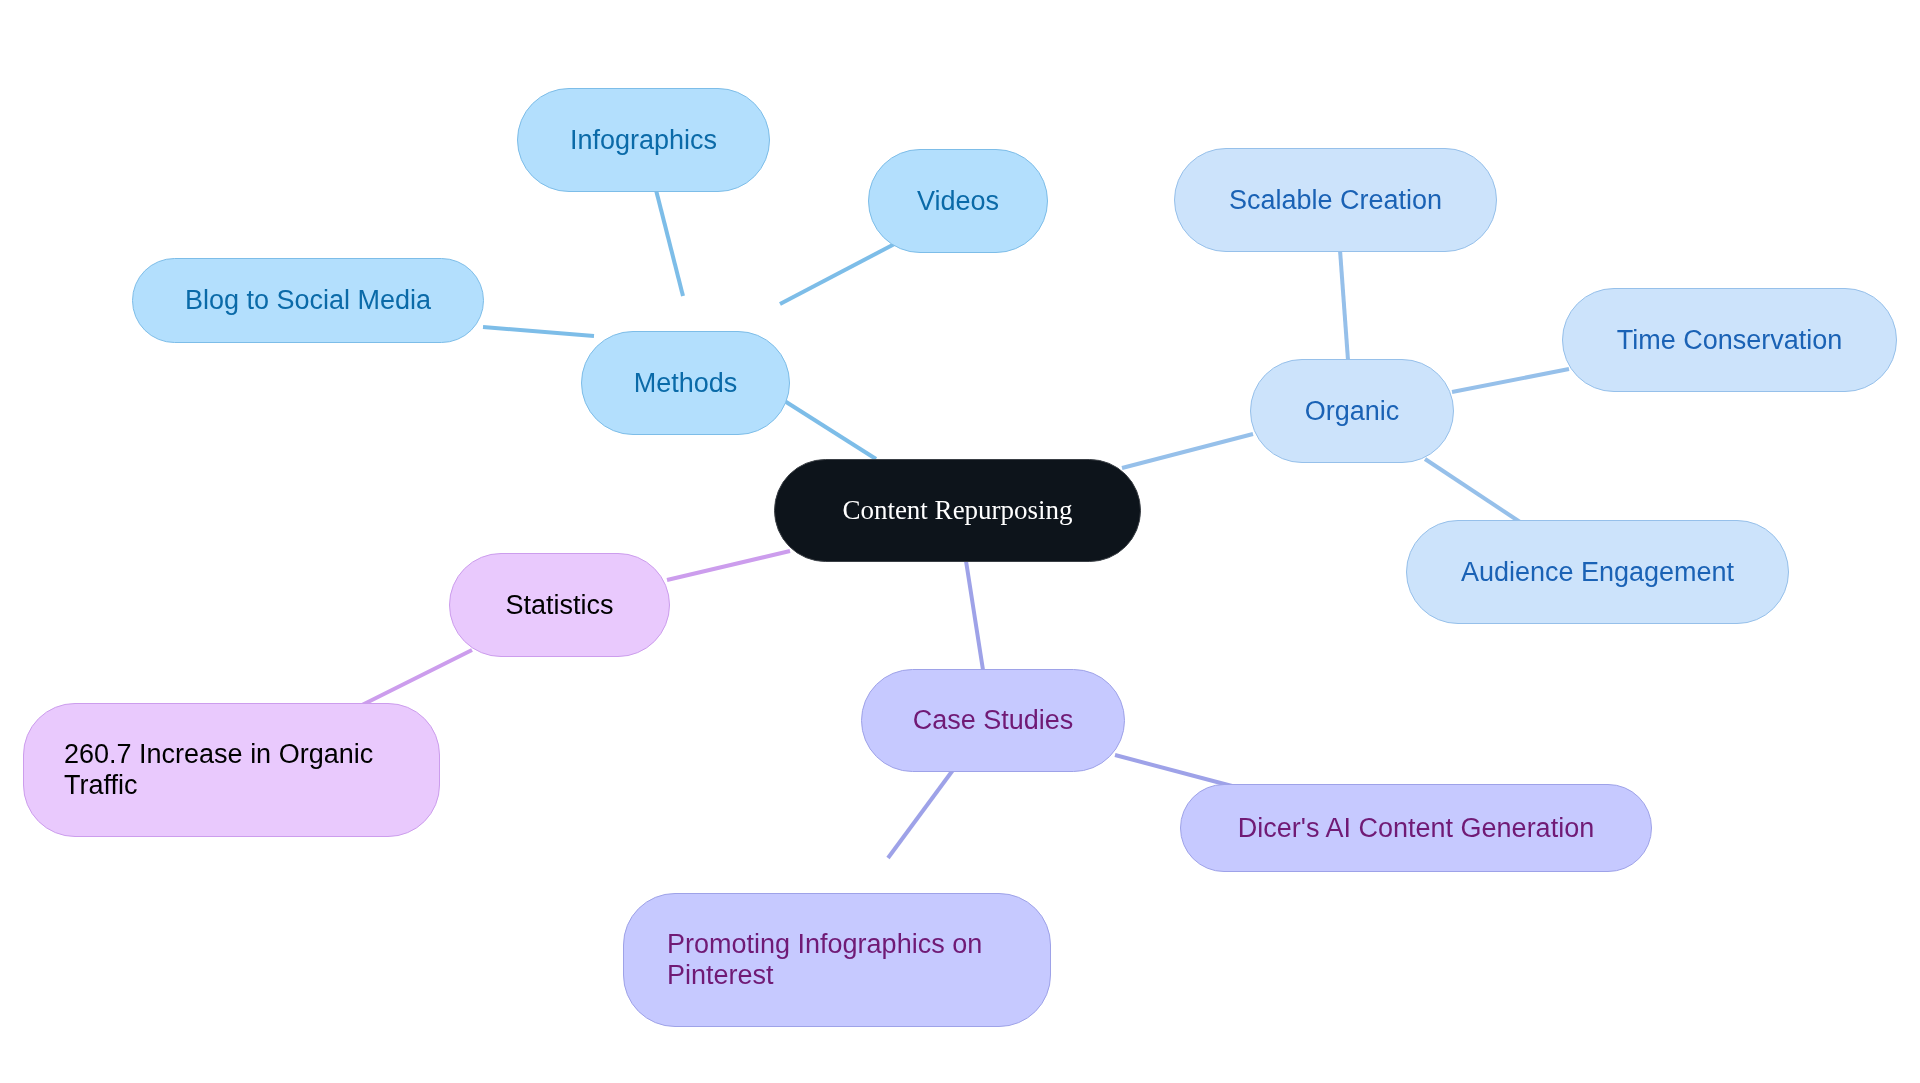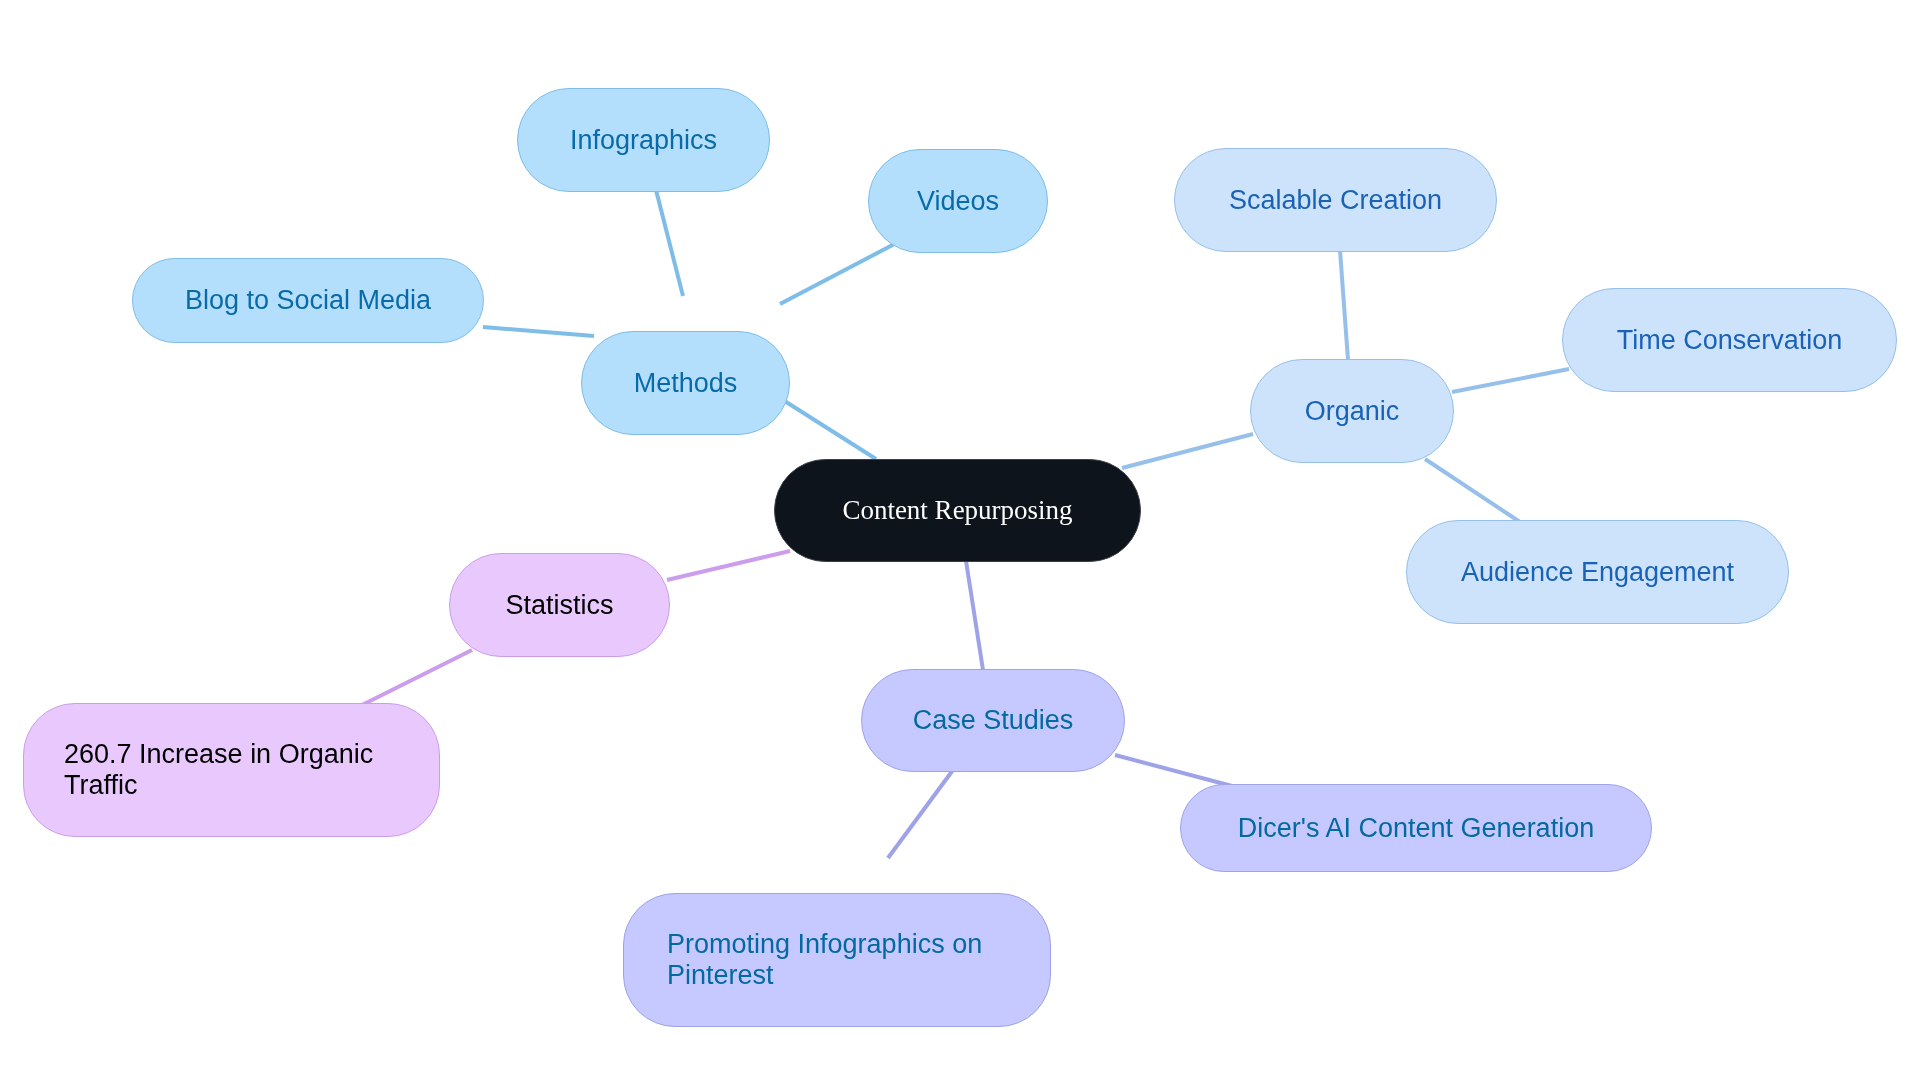--- a/index.html
+++ b/index.html
@@ -6,21 +6,21 @@
   body { width:1920px; height:1083px; position:relative; overflow:hidden;
          font-family:"Liberation Sans", "DejaVu Sans", sans-serif; }
   #edges { position:absolute; left:0; top:0; width:1920px; height:1083px; }
   .node { position:absolute; box-sizing:border-box; display:flex; align-items:center;
           justify-content:center; font-size:27px; line-height:31px;
           border-width:1.5px; border-style:solid; padding:0 40px; }
   .root { background:#0d141b; border-color:#3a3f45; color:#ffffff; border-radius:52px; }
   .methods { background:#b3dffd; border-color:#7dbde8; color:#0a6aa8; border-radius:52px; }
   .benefits { background:#cce3fb; border-color:#96c0ea; color:#1a62b5; border-radius:52px; }
   .stats { background:#e9c9fd; border-color:#cc9ded; color:#000000; border-radius:52px; }
-  .cases { background:#c6c9ff; border-color:#9ea2e8; color:#0369a1; border-radius:52px; }
+  .cases { background:#c6c9ff; border-color:#9ea2e8; color:#701a75; border-radius:52px; }
 </style>
 </head>
 <body>
 
 <svg id="edges" xmlns="http://www.w3.org/2000/svg">
   <line x1="876" y1="459" x2="772" y2="393" stroke="#7dbde8" stroke-width="4"></line>
   <line x1="683" y1="296" x2="656" y2="190" stroke="#7dbde8" stroke-width="4"></line>
   <line x1="780" y1="304" x2="904" y2="239" stroke="#7dbde8" stroke-width="4"></line>
   <line x1="594" y1="336" x2="483" y2="327" stroke="#7dbde8" stroke-width="4"></line>
   <line x1="1122" y1="468" x2="1253" y2="434" stroke="#96c0ea" stroke-width="4"></line>

